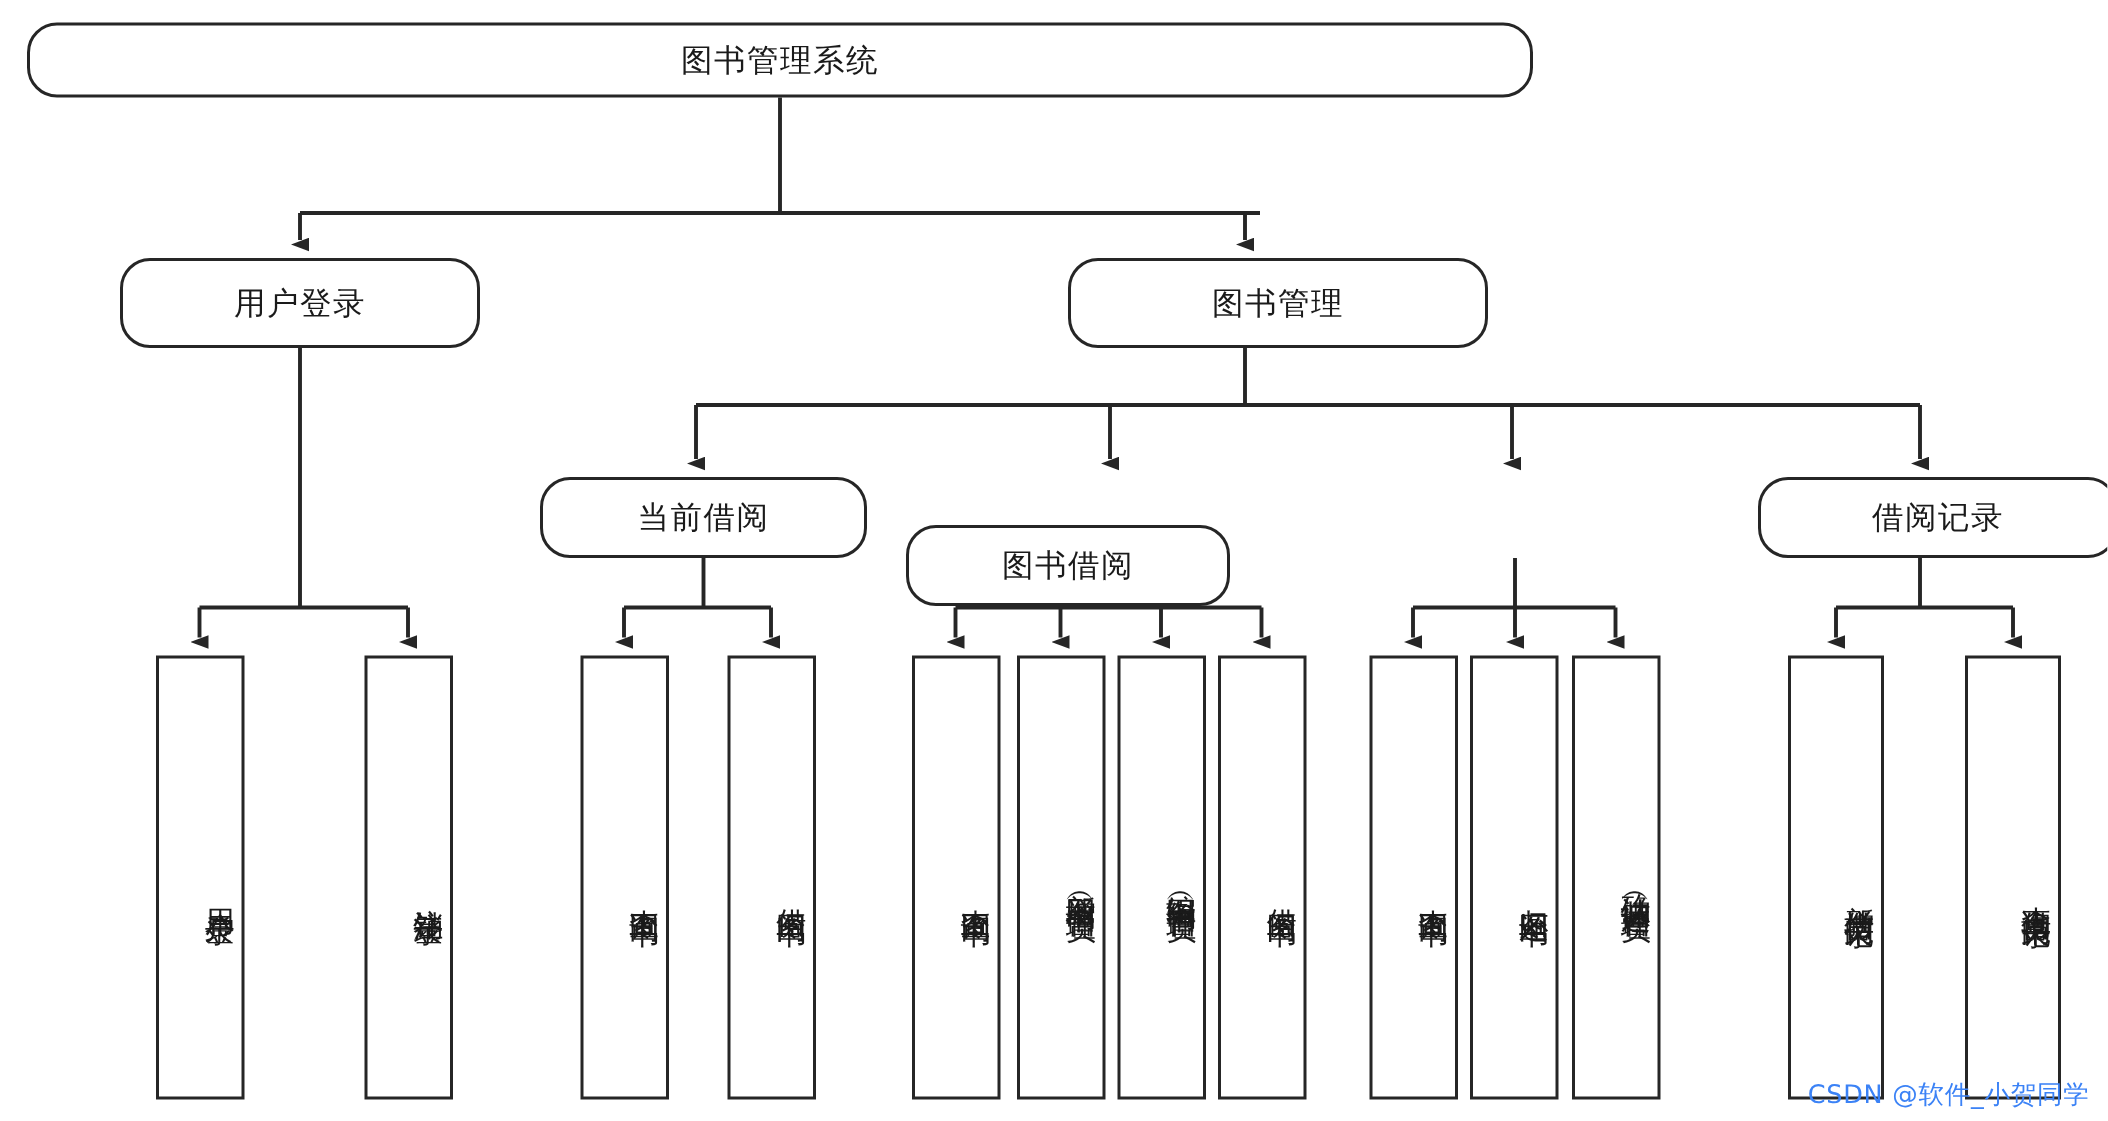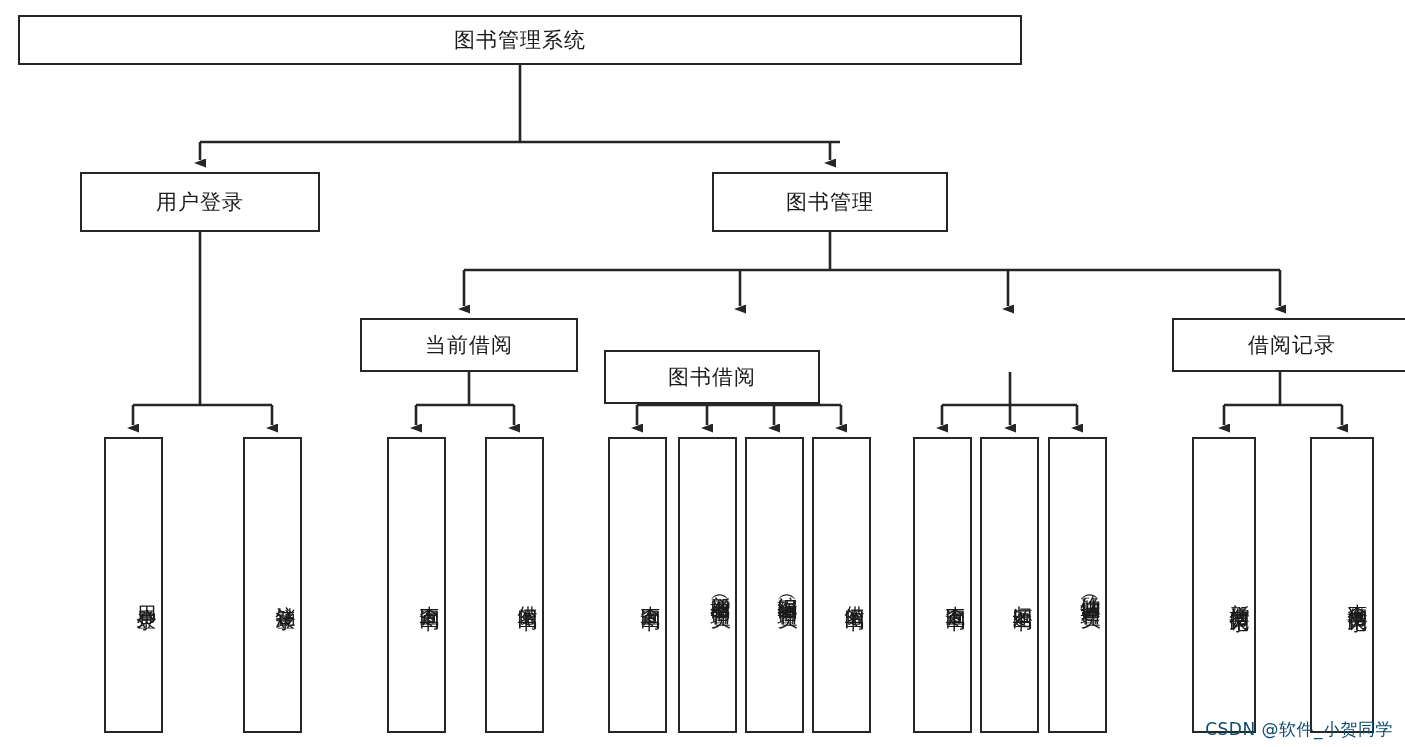--- a/index.html
+++ b/index.html
@@ -35,20 +35,21 @@
     align-items: center;
     justify-content: center;
     text-align: center;
     z-index: 2;
   }
   .node.horiz {
     font-size: 21px;
     line-height: 1.25;
     letter-spacing: 1px;
     white-space: nowrap;
+    border-radius: 20px;
   }
   .node.vert {
     writing-mode: vertical-rl;
     text-orientation: upright;
     font-size: 20px;
     line-height: 1.45;
     letter-spacing: 2px;
     align-items: flex-start;
     justify-content: center;
     padding-top: 18px;
@@ -56,21 +57,21 @@
   .node.vert .vtext {
     writing-mode: vertical-rl;
     text-orientation: upright;
     display: block;
   }
   #watermark {
     position: absolute;
     right: 12px;
     bottom: 6px;
     font-size: 17px;
-    color: #0c4a6e;
+    color: #3b82f6;
     letter-spacing: 0.5px;
     z-index: 5;
     white-space: nowrap;
     font-family: "DejaVu Sans", "Liberation Sans", sans-serif;
   }
 </style>
 </head>
 <body>
 
 <div id="diagram-root">
@@ -127,21 +128,21 @@
   </svg>
 
   <div class="node horiz" style="left:18px; top:15px; width:1004px; height:50px;">
     <span>图书管理系统</span>
   </div>
 
   <div class="node horiz" style="left:80px; top:172px; width:240px; height:60px;">
     <span>用户登录</span>
   </div>
 
-  <div class="node horiz" style="left:712px; top:172px; width:236px; height:60px;">
+  <div class="node horiz" style="left:712px; top:172px; width:280px; height:60px;">
     <span>图书管理</span>
   </div>
 
   <div class="node horiz" style="left:360px; top:318px; width:218px; height:54px;">
     <span>当前借阅</span>
   </div>
 
   <div class="node horiz" style="left:604px; top:318px; width:216px; height:54px;margin-top:32px;">
     <span>图书借阅</span>
   </div>

